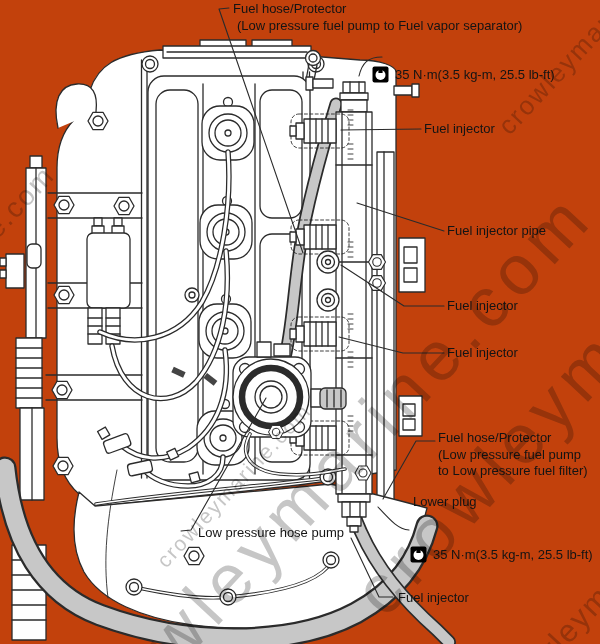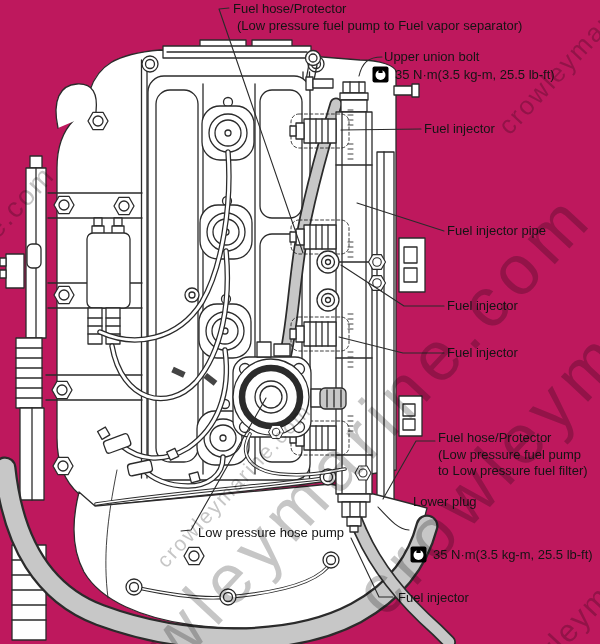--- a/index.html
+++ b/index.html
@@ -1,16 +1,16 @@
 <!DOCTYPE html>
 <html><head>
 <meta charset="utf-8">
 <style>
   html,body{margin:0;padding:0;background:#fff}
-  #stage{position:relative;width:600px;height:644px;overflow:hidden;background:#be185d;
+  #stage{position:relative;width:600px;height:644px;overflow:hidden;background:#c2410c;
          font-family:"Liberation Sans",sans-serif}
   #art{position:absolute;left:0;top:0;z-index:1}
   .lbl{position:absolute;font-size:13px;line-height:16.5px;color:#141414;white-space:nowrap;z-index:3}
   .lbl .ln{display:block}
   .lbl .ind{margin-left:4px}
   .torque{position:absolute;display:flex;align-items:center;gap:6px;z-index:3}
   .ticon{width:17px;height:17px;flex:0 0 auto;display:block}
   .tq{font-size:13px;color:#141414;white-space:nowrap}
   .wm{position:absolute;left:0;top:0;transform-origin:0 0;color:#c6c6c6;
       mix-blend-mode:multiply;z-index:4;white-space:nowrap;letter-spacing:2px;
@@ -331,23 +331,20 @@
         <polyline points="393,597 379,597 351,538"></polyline>
       </g>
     </g>
   </svg>
 
   <div class="lbl" style="left:233px;top:1px">
     <span class="ln">Fuel hose/Protector</span>
     <span class="ln ind">(Low pressure fuel pump to Fuel vapor separator)</span>
   </div>
 
-  <div class="lbl" style="left:384px;top:49px">
-    <span>Upper union bolt</span>
-  </div>
   <div class="torque" style="left:372px;top:66px">
     <svg class="ticon" viewBox="0 0 17 17">
       <rect x="0.5" y="0.5" width="16" height="16" rx="2" fill="#000"></rect>
       <circle cx="8.5" cy="9" r="5" fill="#fff"></circle>
       <rect x="6.4" y="1.8" width="4.2" height="5.2" fill="#000"></rect>
     </svg>
     <span class="tq">35 N·m(3.5 kg-m, 25.5 lb-ft)</span>
   </div>
 
   <div class="lbl" style="left:424px;top:121px">

